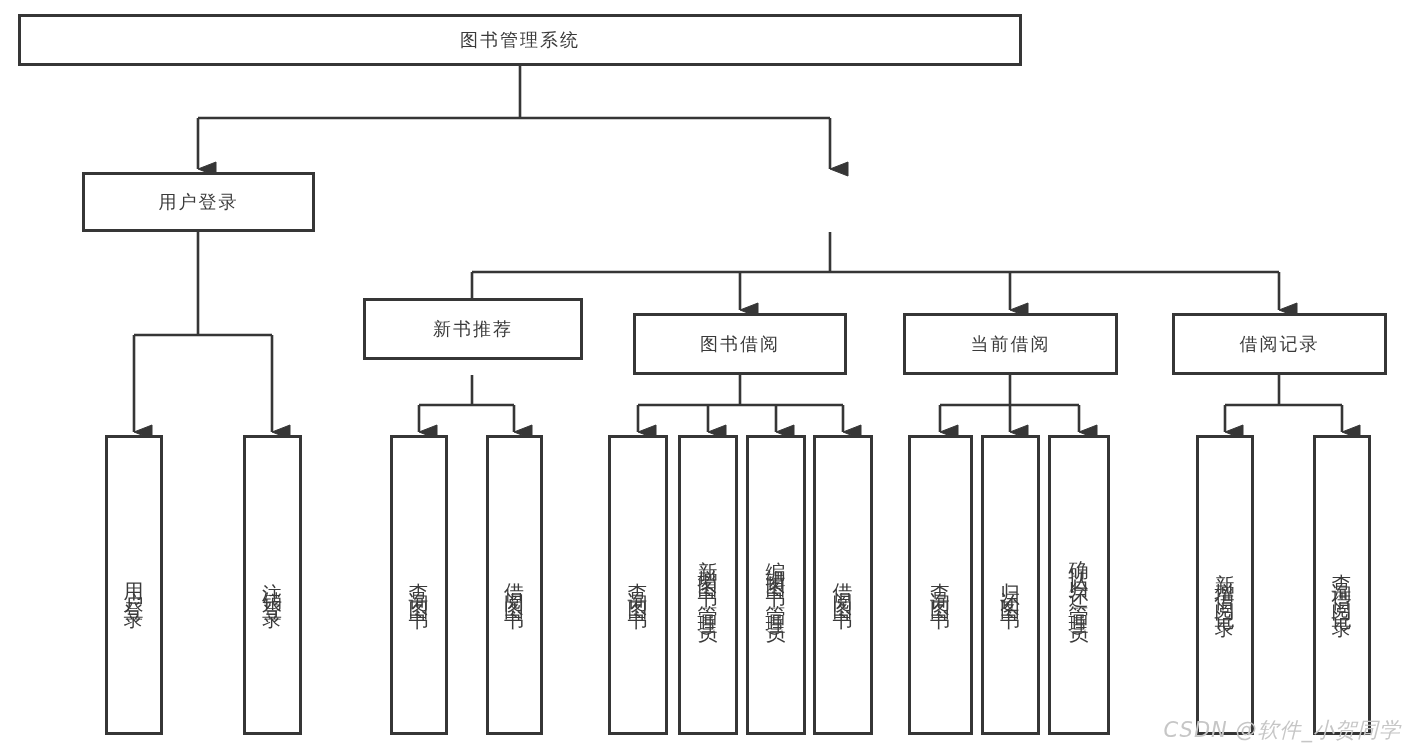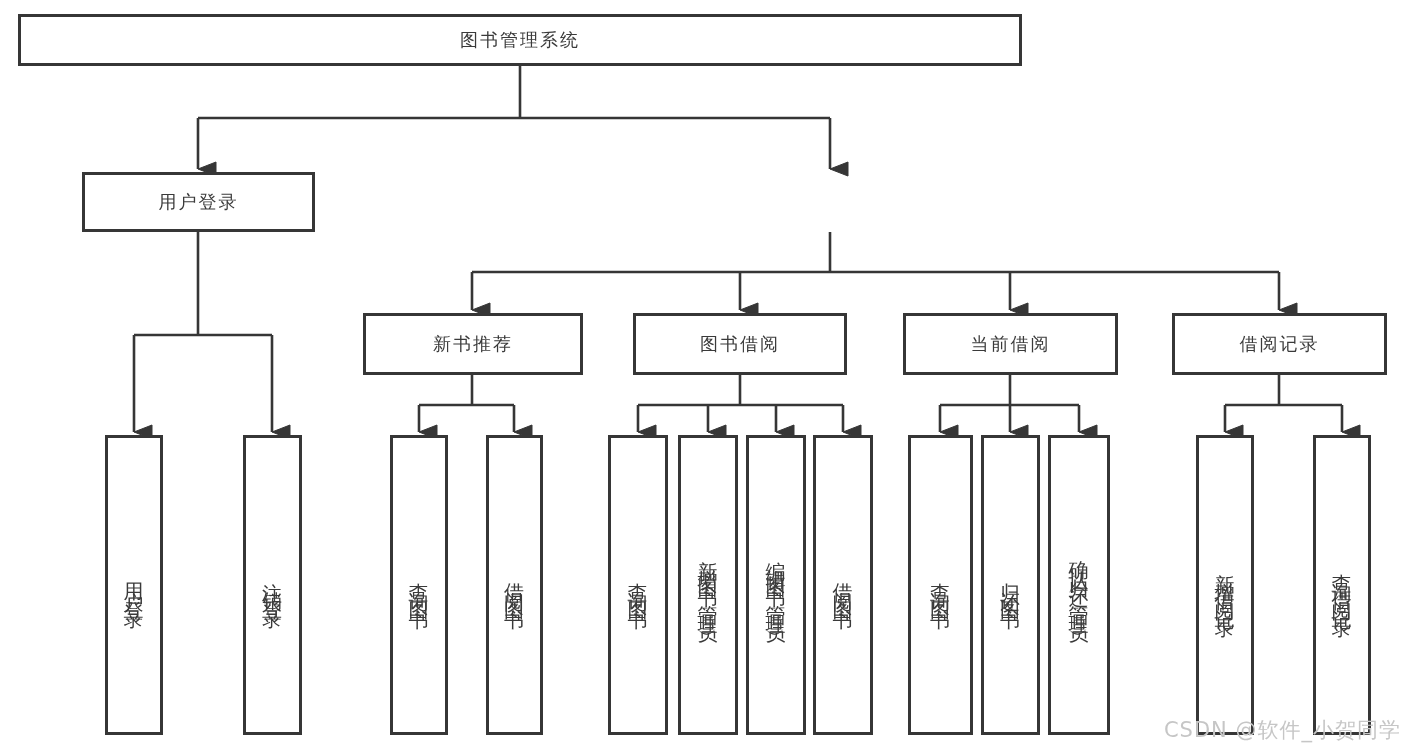--- a/index.html
+++ b/index.html
@@ -36,21 +36,21 @@
     font-size:20px;
     letter-spacing:9px;
     line-height:1.1;
     color:var(--text);
   }
   
   #root-box      {left:18px;  top:14px;  width:1004px; height:52px;}
   #user-login-box{left:82px;  top:172px; width:233px;  height:60px;}
   #book-mgmt-box {left:712px; top:172px; width:236px;  height:60px;}
 
-  #new-book-box  {left:363px; top:313px; width:220px;  height:62px;}
+  #new-book-box  {left:363px; top:298px; width:220px;  height:62px;}
   #borrow-box    {left:633px; top:313px; width:214px;  height:62px;}
   #current-box   {left:903px; top:313px; width:215px;  height:62px;}
   #records-box   {left:1172px;top:313px; width:215px;  height:62px;}
 
   .leaf{top:435px;height:300px;}
   #leaf-a1{left:105px; width:58px;}
   #leaf-a2{left:243px; width:59px;}
   #leaf-b1{left:390px; width:58px;}
   #leaf-b2{left:486px; width:57px;}
   #leaf-c1{left:608px; width:60px;}
@@ -64,20 +64,21 @@
   #leaf-e2{left:1313px;width:58px;}
 
   #watermark{
     position:absolute;
     right:4px;top:716px;
     font-size:21px;
     color:var(--wm);
     letter-spacing:1px;
     z-index:5;
     white-space:nowrap;
+    font-style:italic;
   }
 </style>
 </head>
 <body>
 
 <div id="stage">
 
   <svg id="wires" width="1405" height="747" viewBox="0 0 1405 747">
     <defs>
       <marker id="arrow" viewBox="0 0 16 20" markerWidth="16" markerHeight="20" refX="8" refY="19" orient="auto" markerUnits="userSpaceOnUse">

